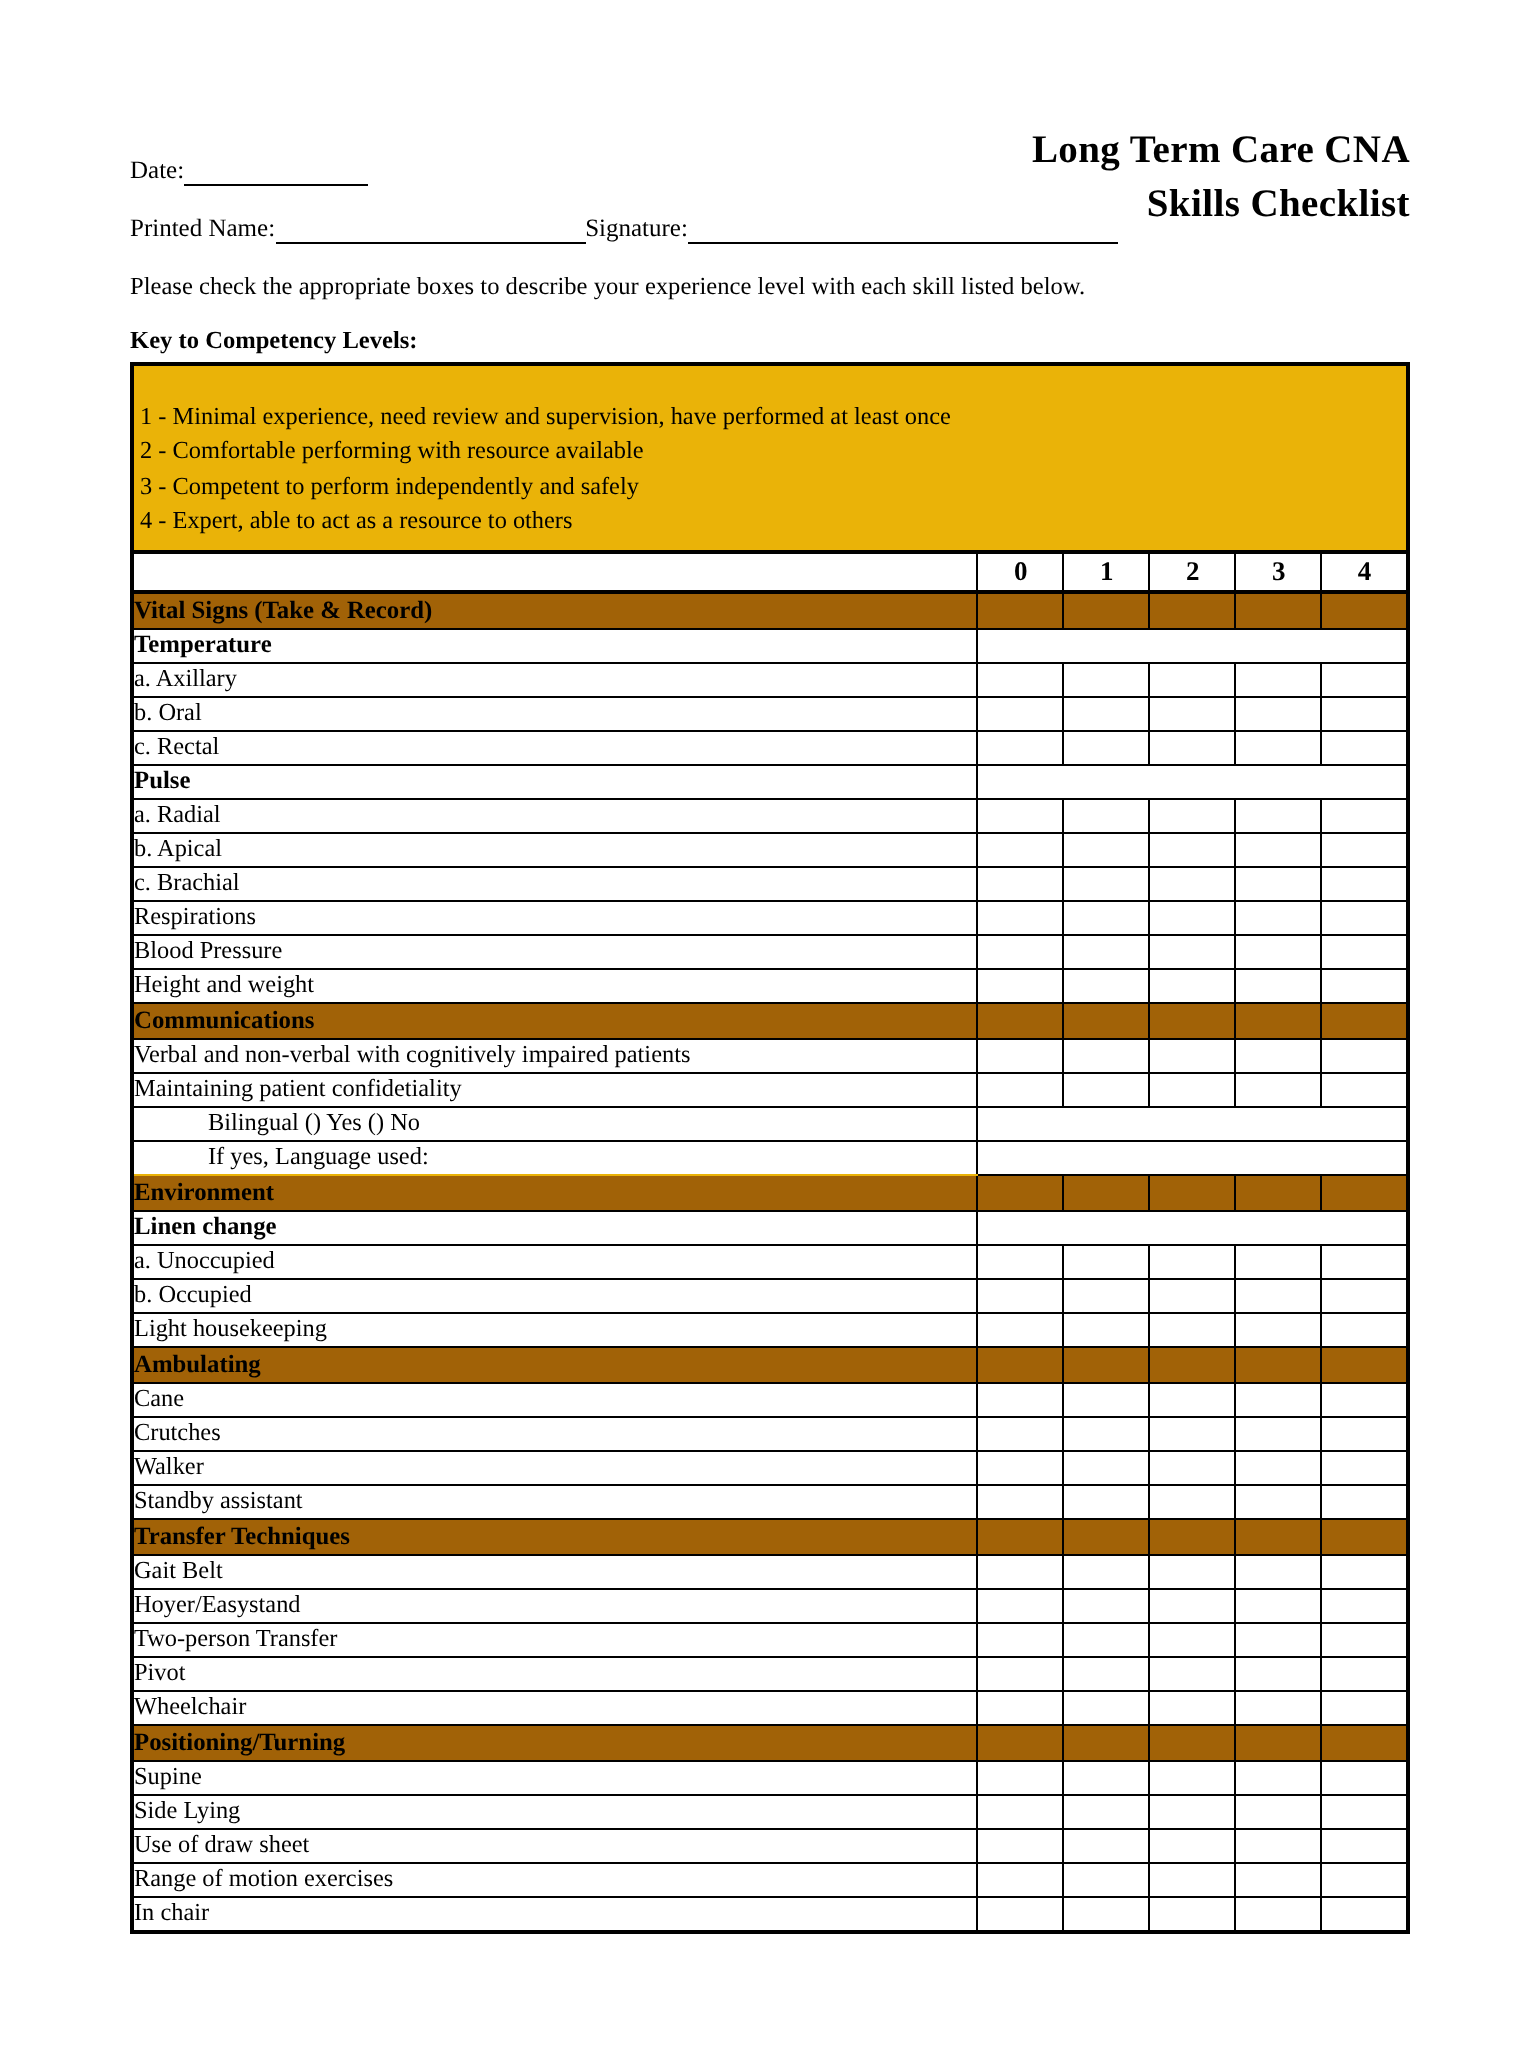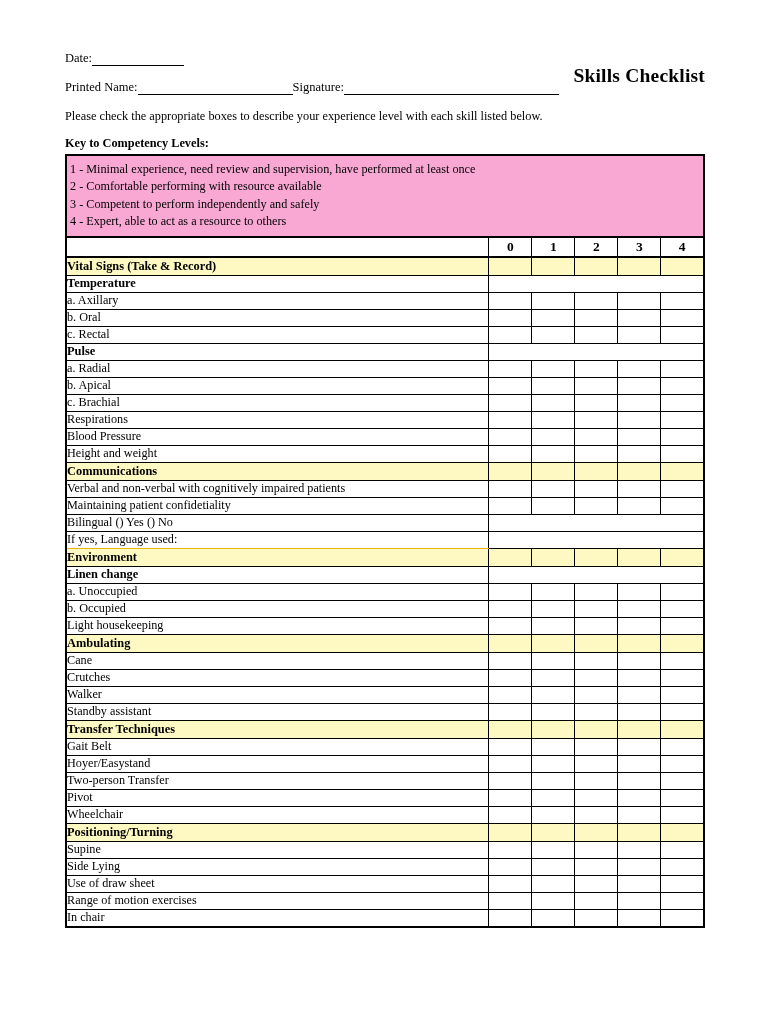--- a/index.html
+++ b/index.html
@@ -61,22 +61,22 @@
     font-size: 12.3px;
     font-weight: bold;
     line-height: 15px;
   }
 
   
   .key-box {
     margin-top: 3px;
     border: 2px solid #000;
     border-bottom: 0;
-    padding: 5px 0 5px 3px;
-    background: #f9a8d4;
+    padding: 17px 0 5px 3px;
+    background: #eab308;
   }
   .key-line {
     font-size: 12.2px;
     line-height: 17.4px;
     white-space: nowrap;
   }
 
   
   table.skills {
     border-collapse: collapse;
@@ -116,21 +116,21 @@
     border-bottom: 2px solid #000;
     font-weight: bold;
     font-size: 13.5px;
     text-align: center;
     height: 18px;
   }
   tr.head-row th.label { border-top: 0; }
 
   
   tr.section td {
-    background: #fef9c3;
+    background: #a16207;
     font-weight: bold;
     font-size: 12.4px;
     height: 17px;
   }
   tr.section td.label { border-bottom: 1px solid #000; }
 
   
   tr.subhead td.label {
     font-weight: bold;
     font-size: 12.4px;
@@ -141,29 +141,31 @@
     background: #ffffff;
   }
 
   
   td.label.indent { }
 
   
   tr.fullrow td.label {
     border-right: 0;
     border-bottom: 0;
+    padding-left: 37px;
   }
   tr.fullrow.last-of-group td.label { border-bottom: 1px solid #eab308; }
 </style>
 </head>
 <body>
 
 <div class="page">
 
   <div class="doc-title">
+    <span>Long Term Care CNA</span>
     <span class="line2">Skills Checklist</span>
   </div>
 
   <div class="field-row field-date">
     <span class="field-label">Date:</span><span class="rule date"></span>
   </div>
 
   <div class="field-row field-name">
     <span class="field-label">Printed Name:</span><span class="rule printed"></span><span class="field-label">Signature:</span><span class="rule sig"></span>
   </div>

